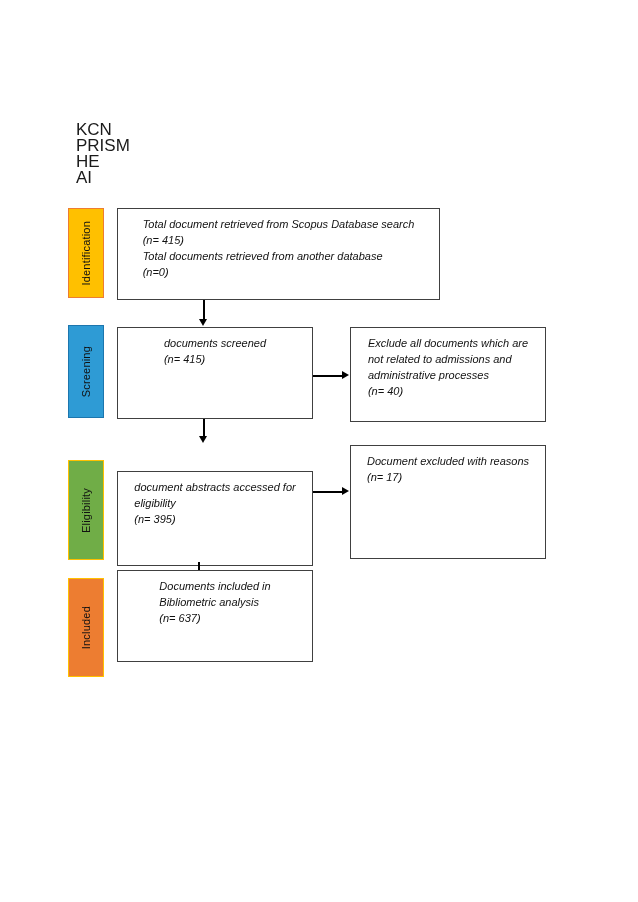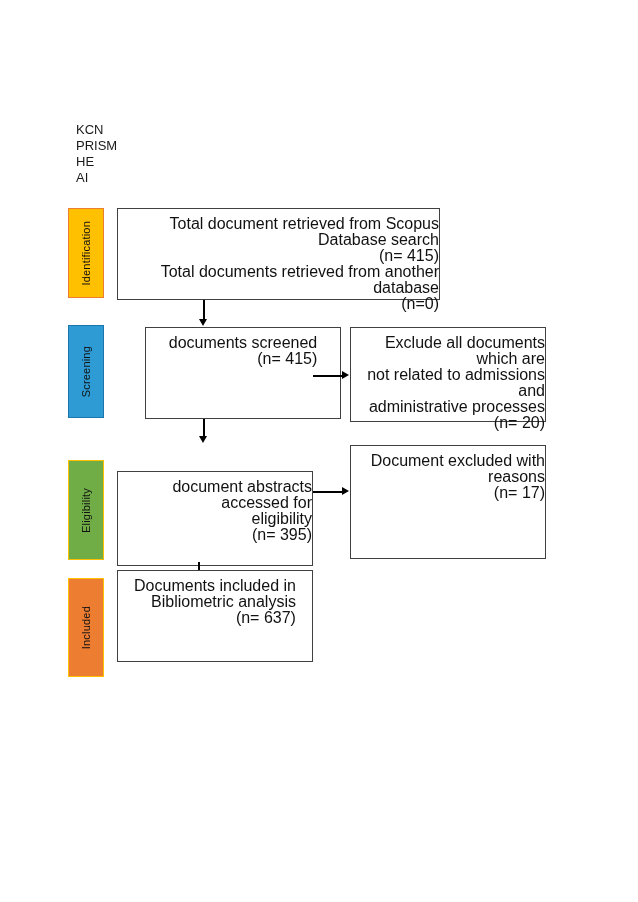--- a/index.html
+++ b/index.html
@@ -12,21 +12,21 @@
     position: relative;
     width: 638px;
     height: 902px;
     background: #ffffff;
     overflow: hidden;
   }
   .watermark {
     position: absolute;
     left: 76px;
     top: 122px;
-    font-size: 13px;
+    font-size: 17px;
     line-height: 16px;
     color: #1a1a1a;
     white-space: pre-line;
   }
   .stage-label {
     position: absolute;
     left: 68px;
     width: 36px;
     border: 1.5px solid transparent;
     box-sizing: border-box;
@@ -45,25 +45,26 @@
     position: absolute;
     border: 1.2px solid #404040;
     box-sizing: border-box;
     background: #ffffff;
     display: flex;
     justify-content: center;
     align-items: flex-start;
     padding-top: 7px;
   }
   .flow-box .box-text {
-    font-size: 16px;
+    font-size: 11px;
     line-height: 16px;
     color: #111111;
-    text-align: right;
+    text-align: left;
     white-space: pre-line;
+    font-style: italic;
   }
   .vline {
     position: absolute;
     width: 1.5px;
     background: #000000;
   }
   .hline {
     position: absolute;
     height: 1.5px;
     background: #000000;
@@ -84,21 +85,21 @@
     border-bottom: 4.5px solid transparent;
     border-left: 7px solid #000000;
   }
   
   #stage-identification { top: 208px; height: 90px; }
   #stage-screening      { top: 325px; height: 93px; }
   #stage-eligibility    { top: 460px; height: 100px; }
   #stage-included       { top: 578px; height: 99px; }
   
   #box-identification-main { left: 117px; top: 208px; width: 323px; height: 92px; }
-  #box-screening-main      { left: 117px; top: 327px; width: 196px; height: 92px; margin-left: 28px; }
+  #box-screening-main      { left: 117px; top: 327px; width: 196px; height: 92px; }
   #box-screening-excluded  { left: 350px; top: 327px; width: 196px; height: 95px; }
   #box-eligibility-main    { left: 117px; top: 445px; width: 196px; height: 95px; margin-top: 26px; }
   #box-eligibility-excluded{ left: 350px; top: 445px; width: 196px; height: 114px; }
   #box-included-main       { left: 117px; top: 570px; width: 196px; height: 92px; }
 </style>
 </head>
 <body>
 
 <div class="canvas">
 
@@ -129,21 +130,21 @@
 
   <div class="flow-box" id="box-screening-main">
     <div class="box-text">documents screened
 (n= 415)</div>
   </div>
 
   <div class="flow-box" id="box-screening-excluded">
     <div class="box-text">Exclude all documents which are
 not related to admissions and
 administrative processes
-(n= 20)</div>
+(n= 40)</div>
   </div>
 
   <div class="flow-box" id="box-eligibility-main">
     <div class="box-text">document abstracts accessed for
 eligibility
 (n= 395)</div>
   </div>
 
   <div class="flow-box" id="box-eligibility-excluded">
     <div class="box-text">Document excluded with reasons

